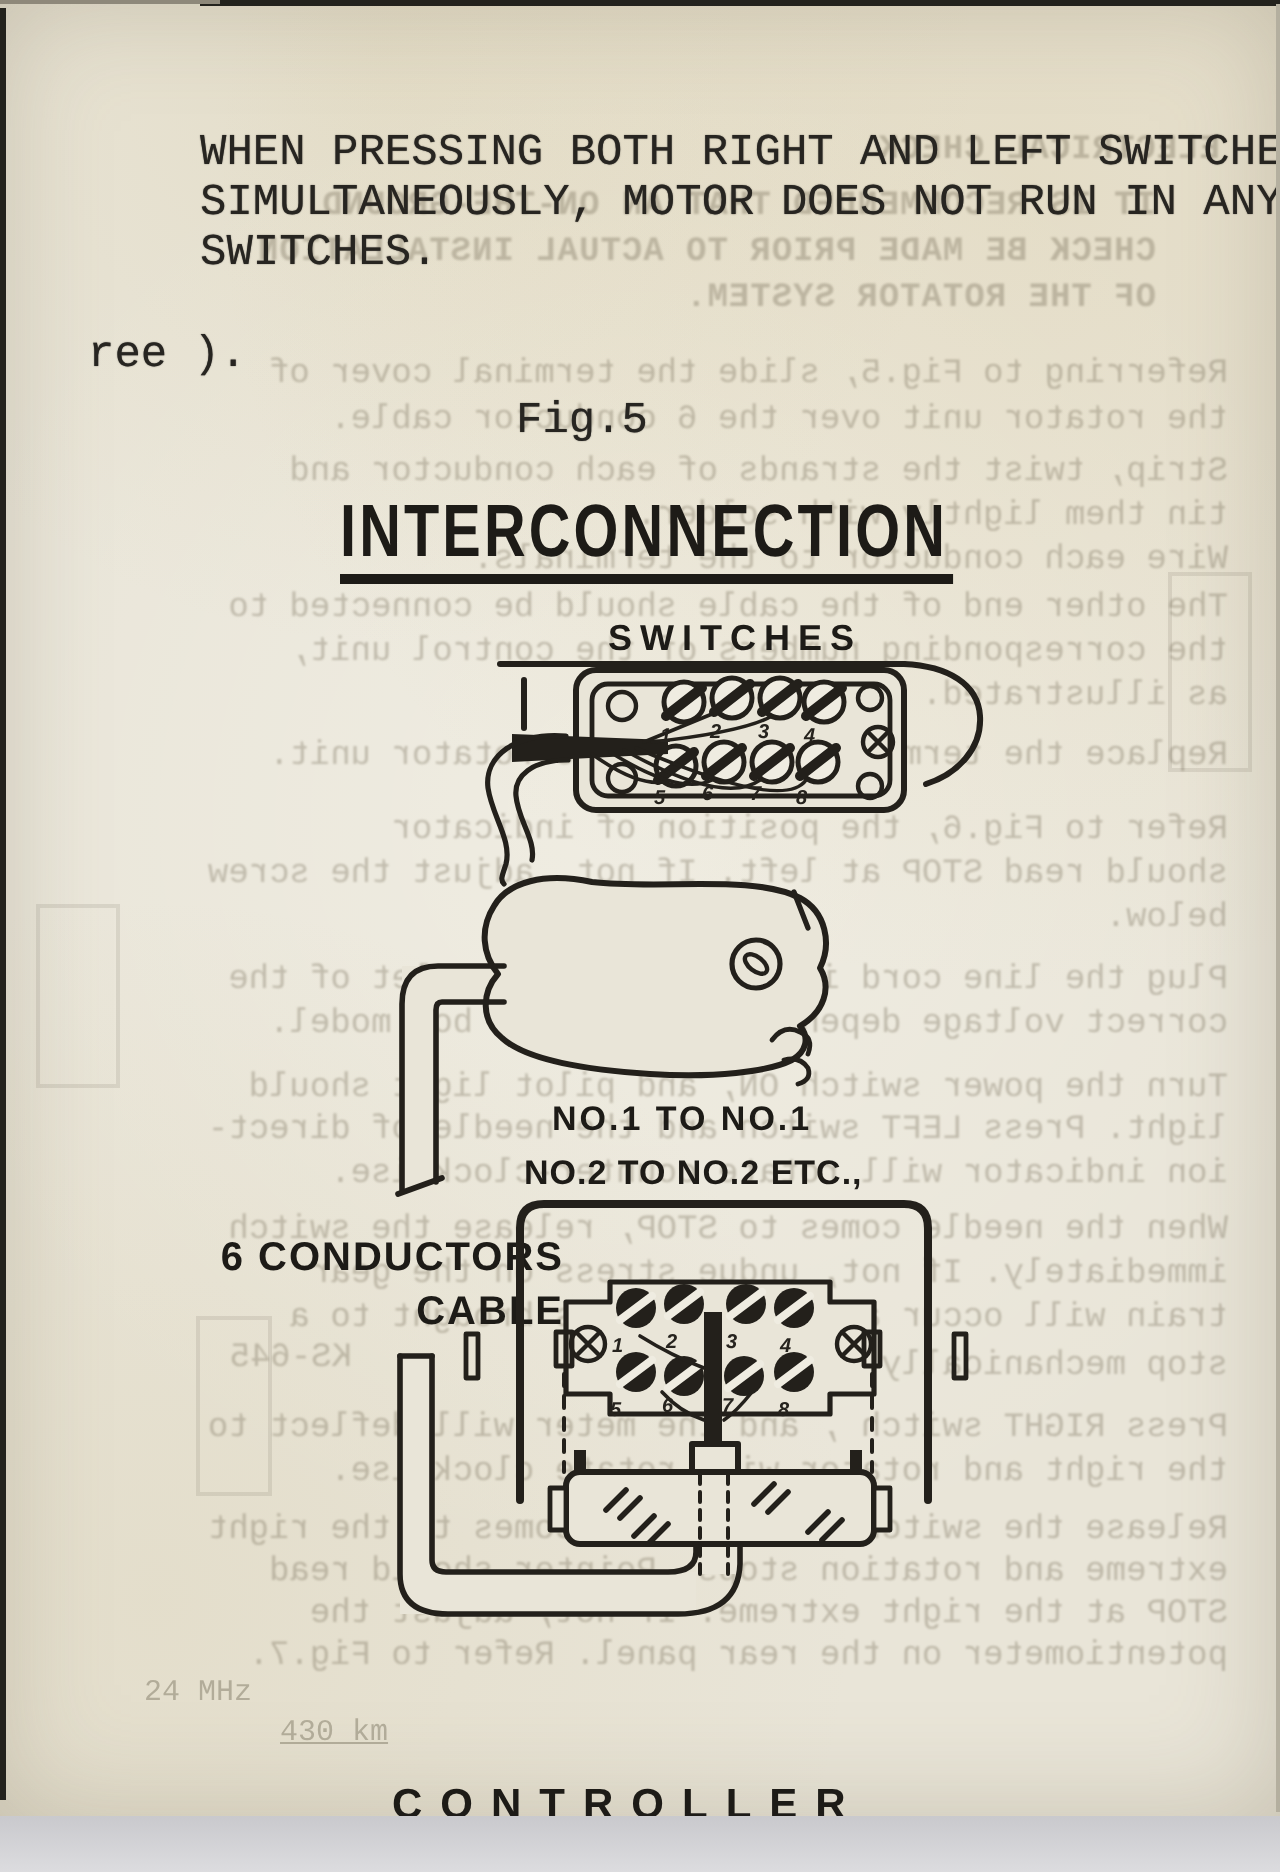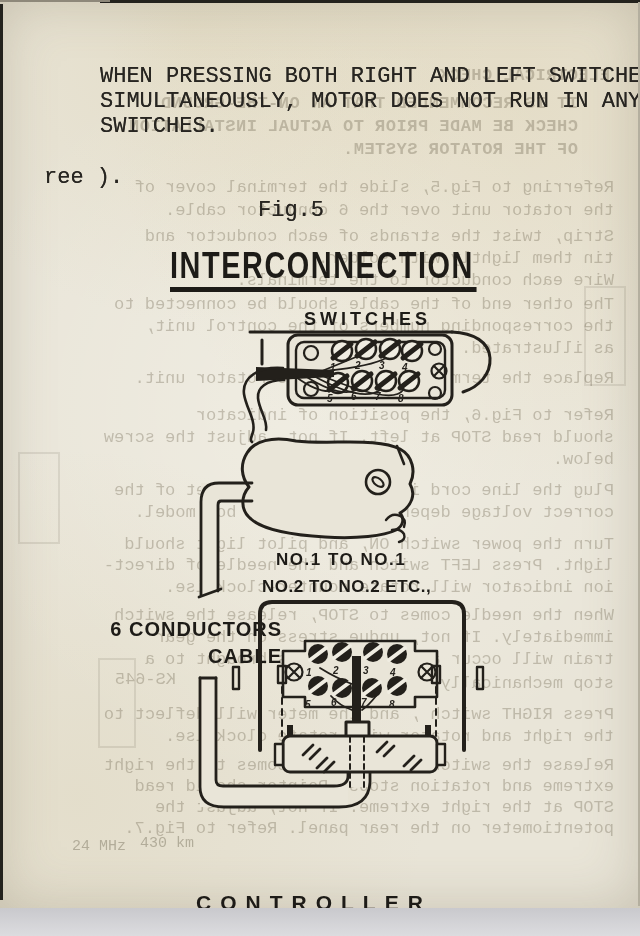--- a/index.html
+++ b/index.html
@@ -95,21 +95,21 @@
         <div class="ghost-line" style="top: 798px; left: 26px;">STOP at the right extreme. If not, adjust the</div>
         <div class="ghost-line" style="top: 819px; left: 26px;">potentiometer on the rear panel. Refer to Fig.7.</div>
       </div>
     <div class="sketch-layer">
         <div class="ghost-rect" style="left: 18px; top: 452px; width: 38px; height: 88px;"></div>
         <div class="ghost-rect" style="left: 98px; top: 658px; width: 34px; height: 86px;"></div>
         <div class="ghost-rect" style="left: 584px; top: 286px; width: 38px; height: 96px;"></div>
       </div>
     <div class="pencil-layer">
         <div class="pencil" style="left: 72px; top: 838px;">24 MHz</div>
-        <div class="pencil" style="left: 140px; top: 835px;">430 km</div>
+        <div class="pencil" style="left: 140px; top: 858px; text-decoration: underline;">430 km</div>
       </div>
 
     <div class="tw" style="left:100px;top:64px;">WHEN PRESSING BOTH RIGHT AND LEFT SWITCHES</div>
     <div class="tw" style="left:100px;top:89px;text-align:right;">SIMULTANEOUSLY, MOTOR DOES NOT RUN IN ANY</div>
     <div class="tw" style="left:100px;top:114px;">SWITCHES.</div>
     <div class="tw" style="left:44px;top:165px;">ree ).</div>
     <div class="tw" style="left:258px;top:198px;">Fig.5</div>
 
     <div class="lbl title">INTERCONNECTION</div>
     <div class="lbl rotator-lbl">SWITCHES</div>

